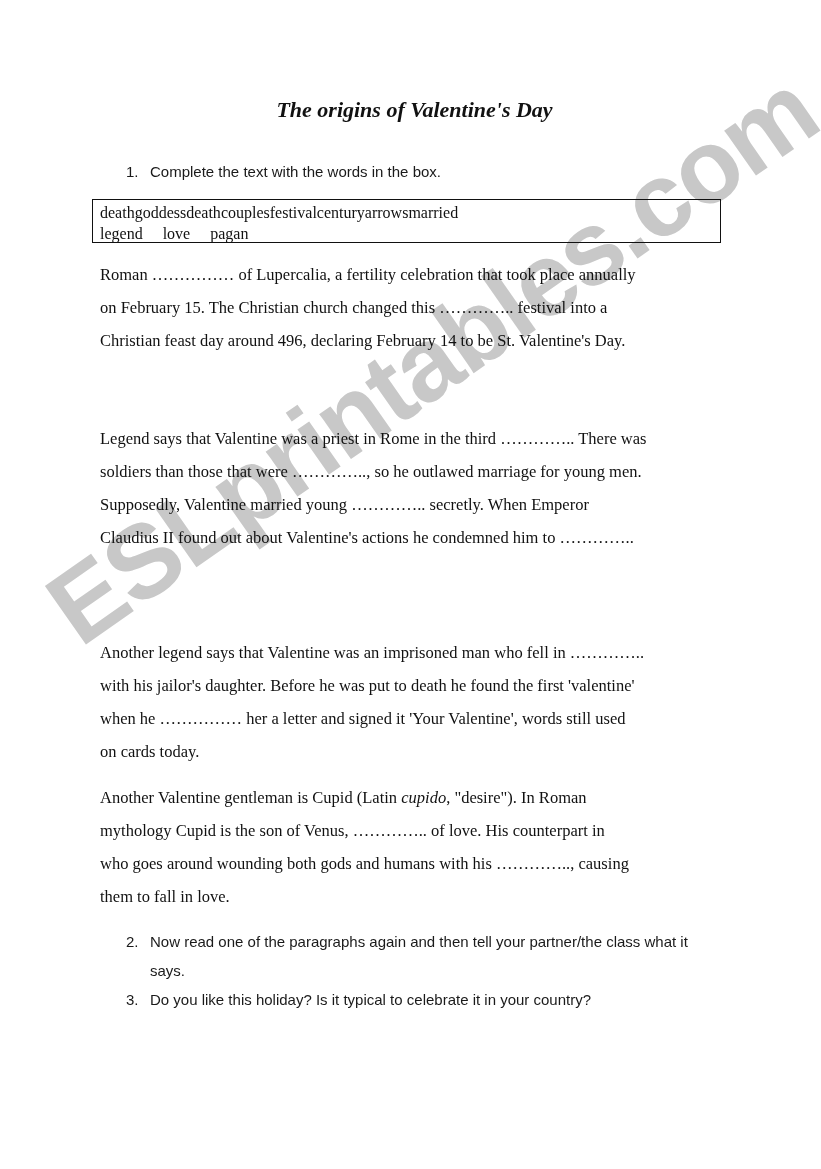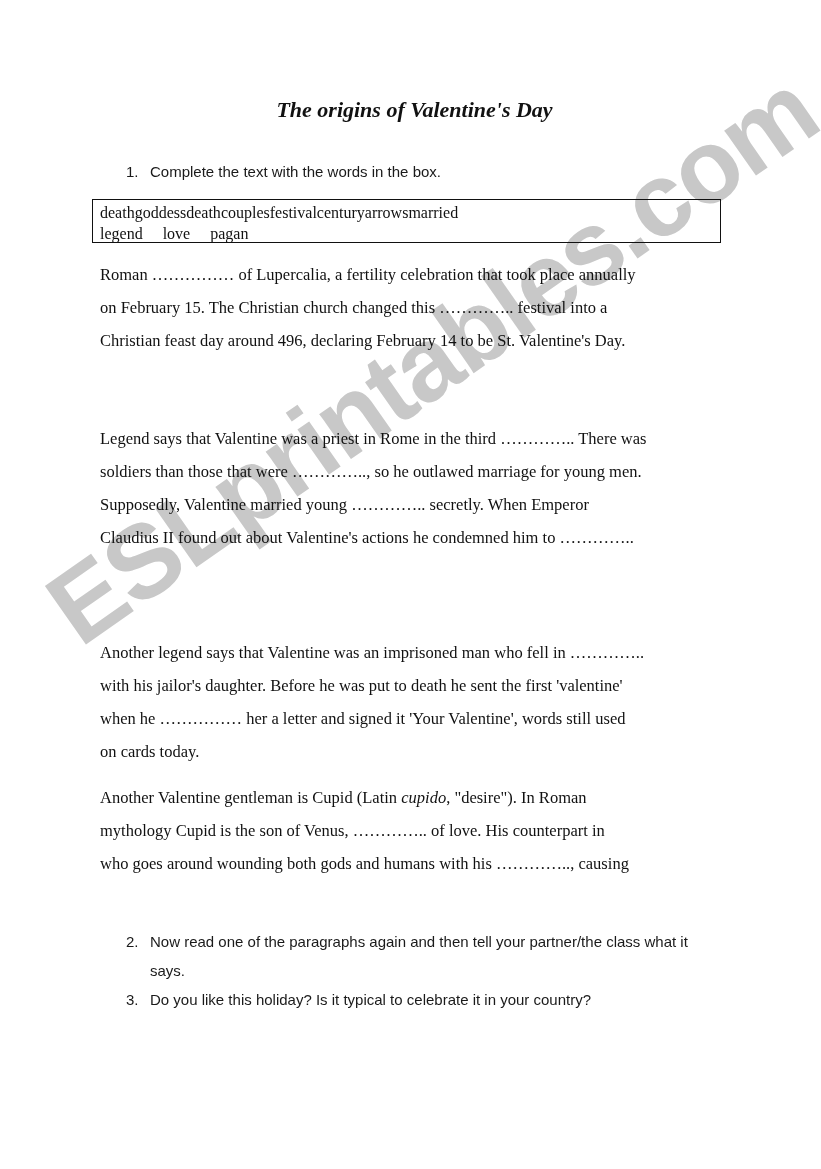--- a/index.html
+++ b/index.html
@@ -146,29 +146,30 @@
 
   <p class="para" style="top:422px;">
     <span class="line">Legend says that Valentine was a priest in Rome in the third ………….. There was</span>
     <span class="line">soldiers than those that were ………….., so he outlawed marriage for young men.</span>
     <span class="line">Supposedly, Valentine married young ………….. secretly. When Emperor</span>
     <span class="line">Claudius II found out about Valentine's actions he condemned him to …………..</span>
   </p>
 
   <p class="para" style="top:636px;">
     <span class="line">Another legend says that Valentine was an imprisoned man who fell in …………..</span>
-    <span class="line">with his jailor's daughter. Before he was put to death he sent the first 'valentine'</span>
+    <span class="line">with his jailor's daughter. Before he was put to death he found the first 'valentine'</span>
     <span class="line">when he …………… her a letter and signed it 'Your Valentine', words still used</span>
     <span class="line">on cards today.</span>
   </p>
 
   <p class="para" style="top:781px;">
     <span class="line"><span>Another Valentine gentleman is Cupid (Latin </span><em>cupido</em><span>, "desire"). In Roman</span></span>
     <span class="line">mythology Cupid is the son of Venus,  ………….. of love. His counterpart in</span>
     <span class="line">who goes around wounding both gods and humans with his ………….., causing</span>
+    <span class="line">them to fall in love.</span>
   </p>
 
   <div class="instruction" style="top:927px;">
     <span class="num">2.</span>
     <span class="txt">Now read one of the paragraphs again and then tell your partner/the class what it says.</span>
   </div>
 
   <div class="instruction" style="top:985px;">
     <span class="num">3.</span>
     <span class="txt">Do you like this holiday? Is it typical to celebrate it in your country?</span>

